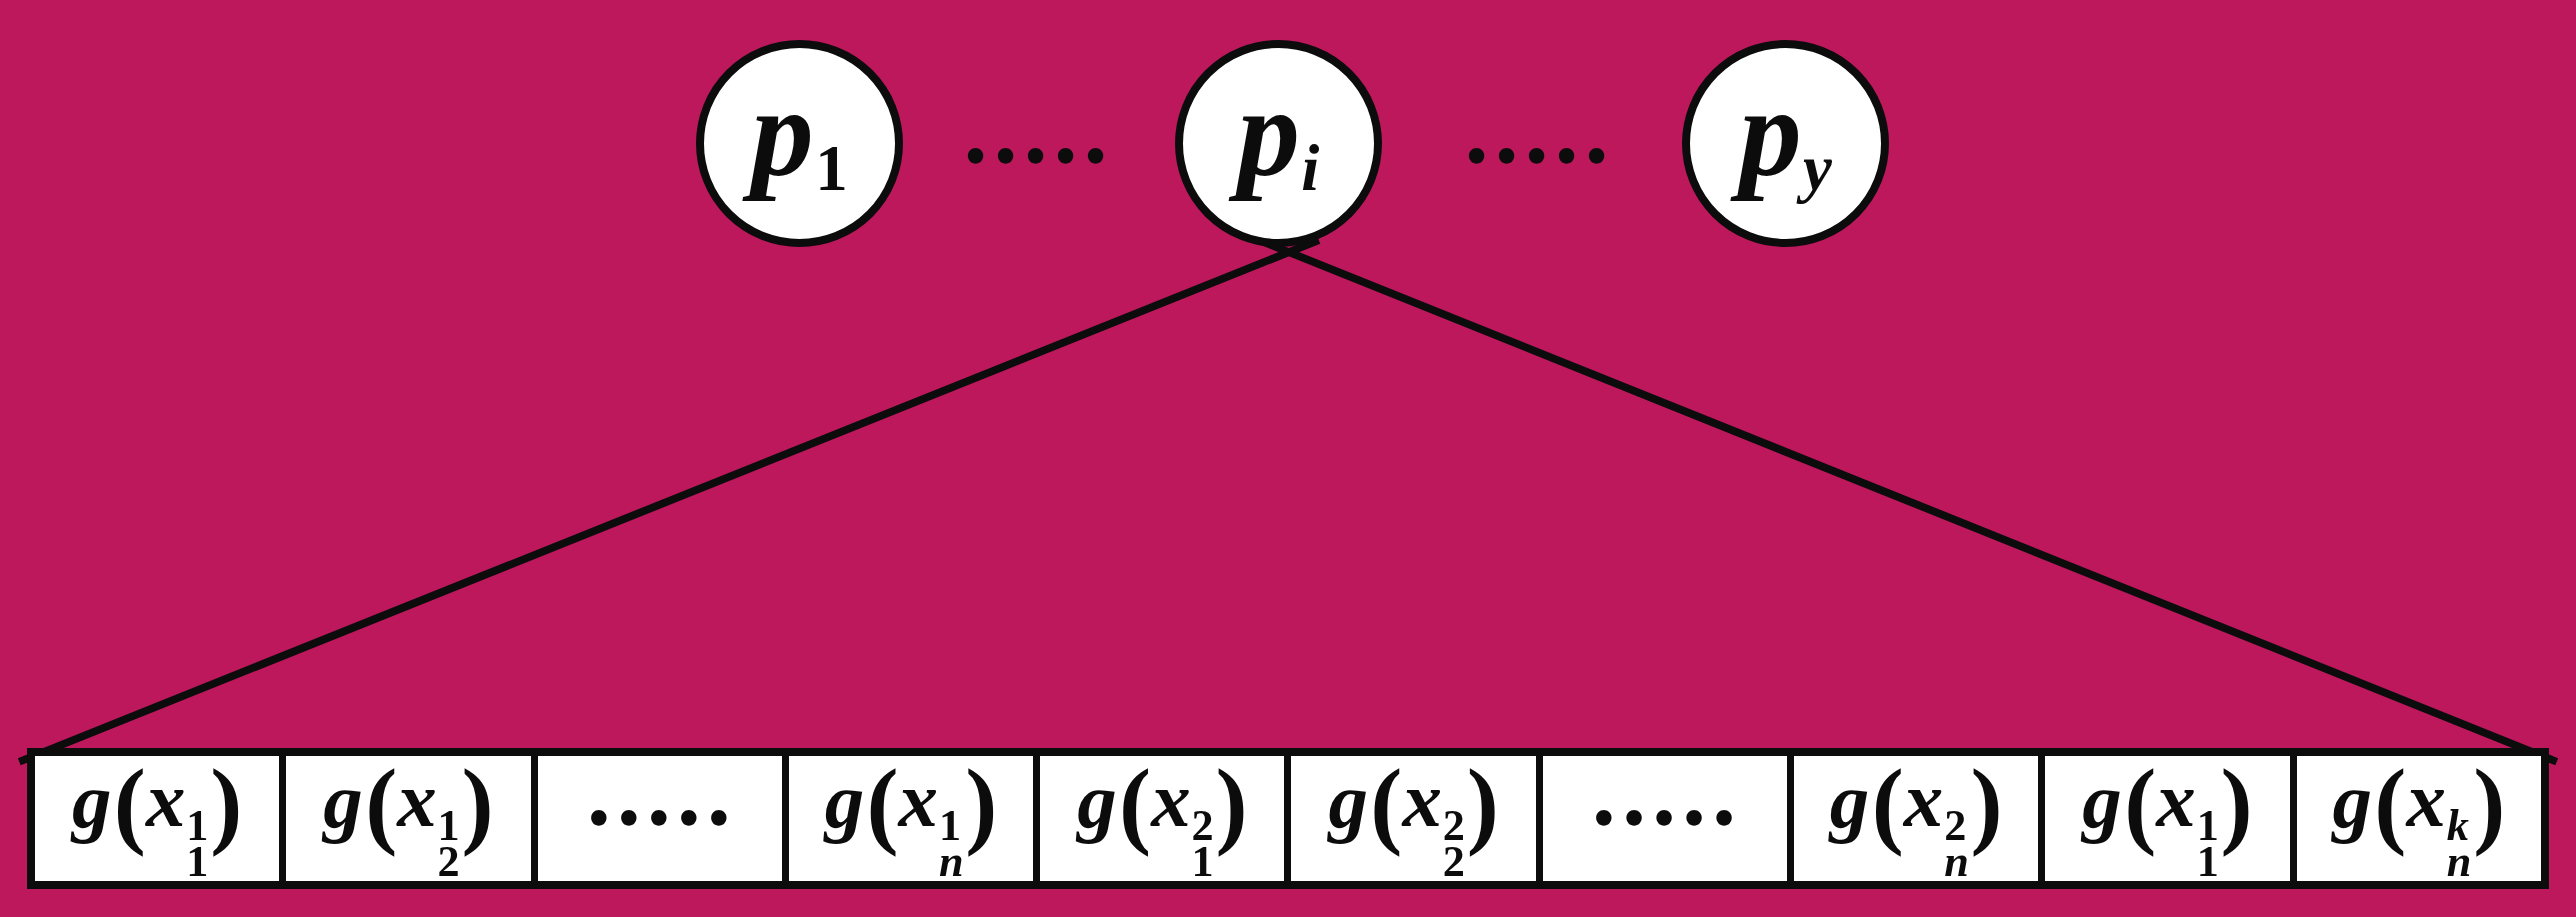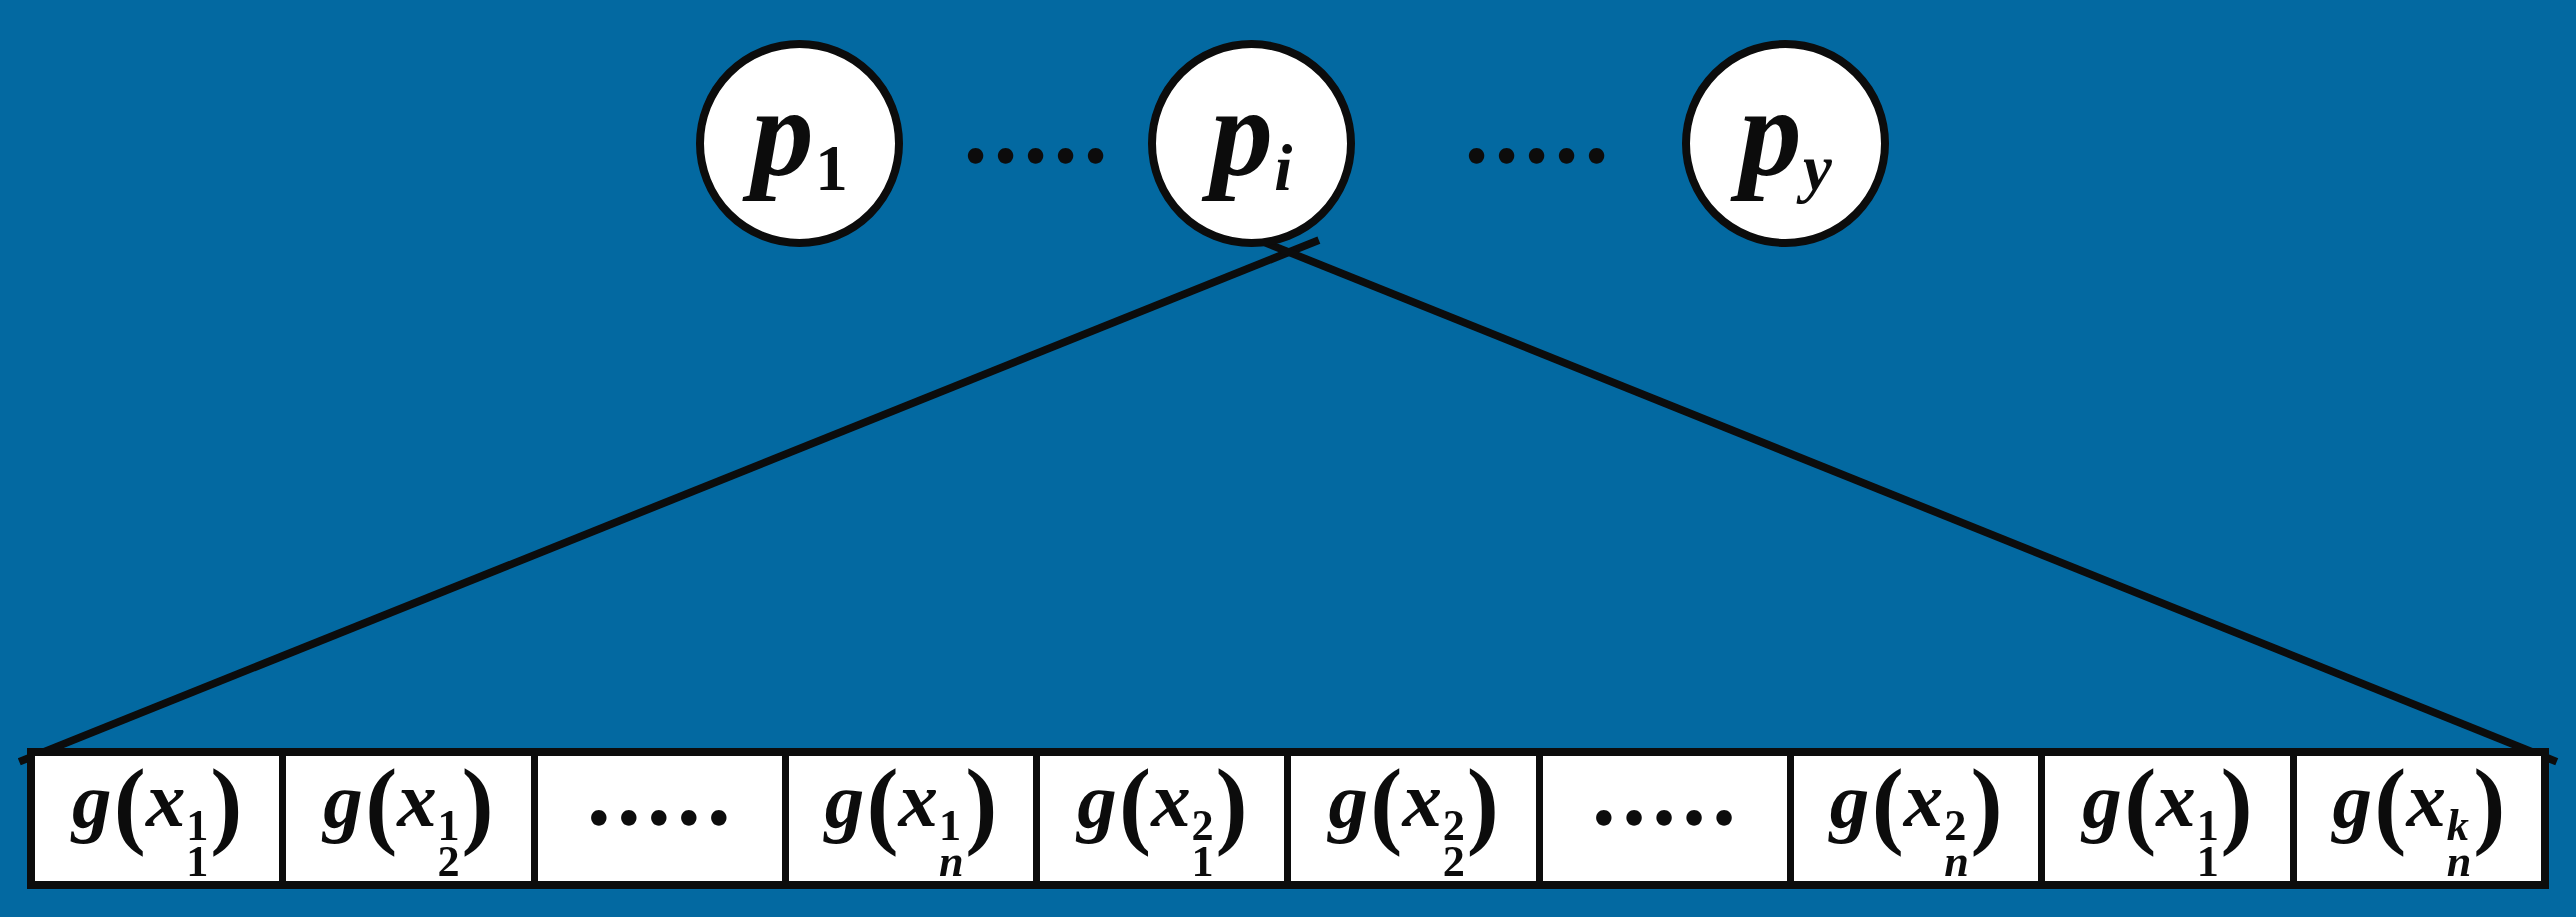--- a/index.html
+++ b/index.html
@@ -5,21 +5,21 @@
   html, body {
     margin: 0;
     padding: 0;
     background: #ffffff;
     font-family: "Liberation Serif", serif;
   }
   .canvas {
     position: relative;
     width: 2576px;
     height: 918px;
-    background: #0369a1;
+    background: #be185d;
     overflow: hidden;
     color: #0c0c0c;
   }
   svg.wires {
     position: absolute;
     left: 0; top: 0;
     width: 2576px; height: 918px;
     display: block;
   }
   
@@ -29,21 +29,21 @@
     width: 191px;
     height: 191px;
     border: 8.7px solid #0c0c0c;
     border-radius: 50%;
     background: #ffffff;
     display: flex;
     align-items: center;
     justify-content: center;
   }
   .pop-node.n1 { left: 696px; }
-  .pop-node.n2 { left: 1148px; }
+  .pop-node.n2 { left: 1175px; }
   .pop-node.n3 { left: 1682px; align-items: center; }
   .plabel {
     font-size: 125px;
     font-weight: 600;
     line-height: 1;
     white-space: nowrap;
     transform: translateY(-7.7px);
   }
   .pbase { font-style: italic; }
   .psub {

